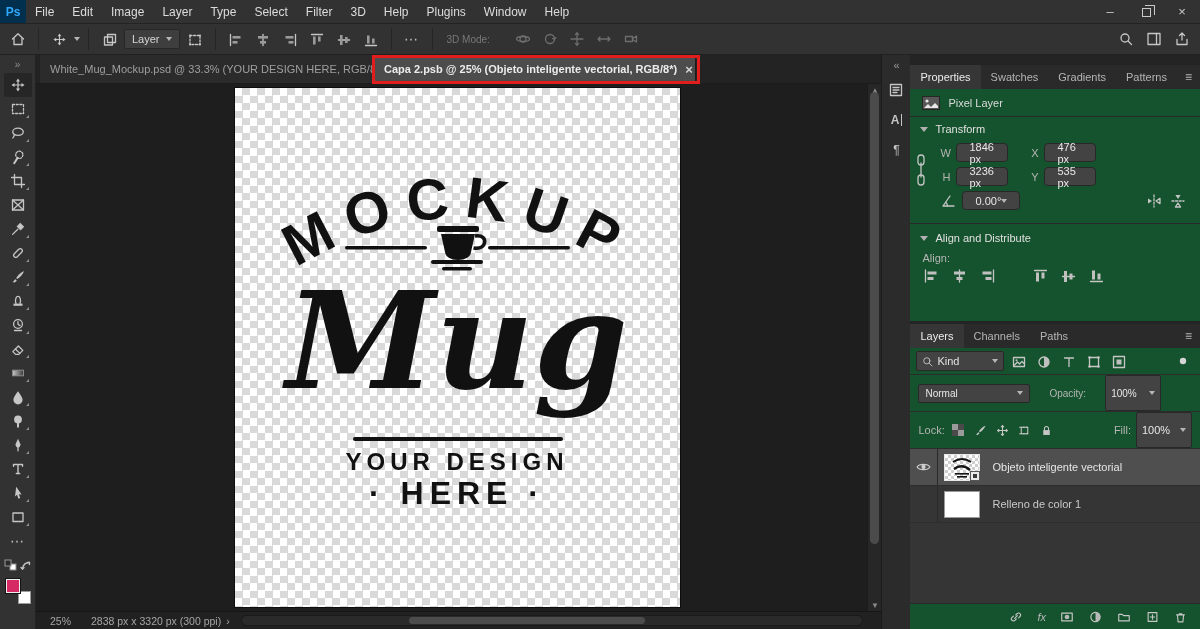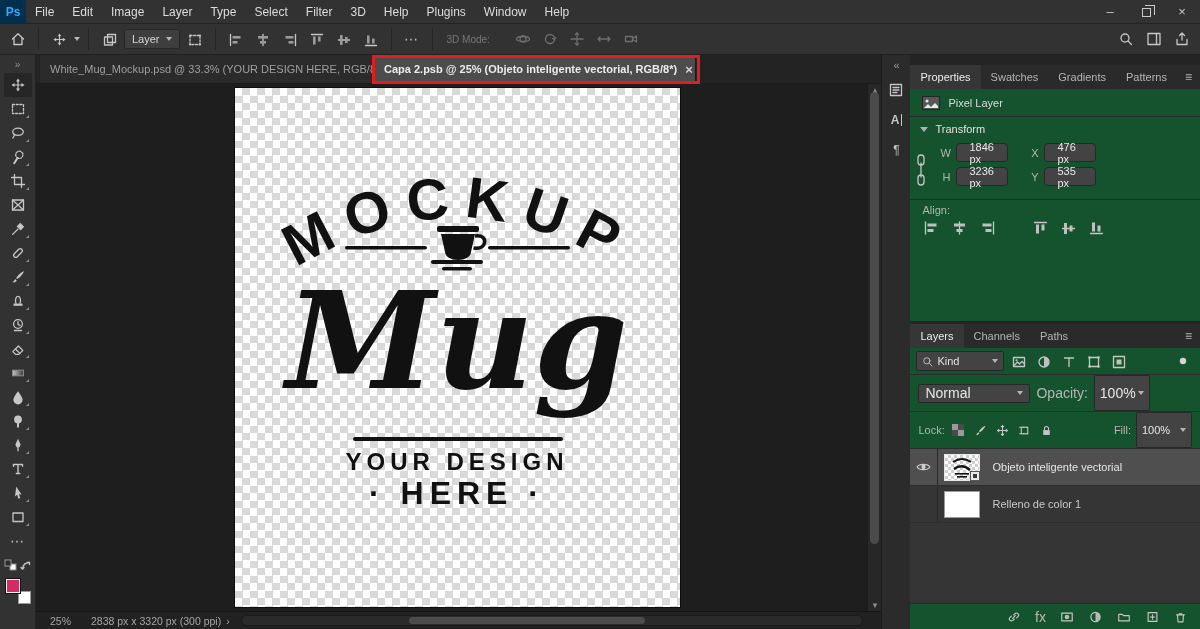--- a/index.html
+++ b/index.html
@@ -101,38 +101,38 @@
   .align-icons{display:flex;align-items:center;gap:11px;padding-left:13px}
   .align-gap{width:14px}
   .abtn{display:flex;align-items:center;justify-content:center}
 
   
   .filter-row{flex:0 0 27px;display:flex;align-items:center;gap:3px;padding:0 6px;border-bottom:1px solid #2c2c2c}
   .kind-select{height:20px;width:88px;display:flex;align-items:center;gap:4px;background:#434343;border:1px solid #282828;border-radius:2px;padding:0 5px;font-size:11px;color:#e0e0e0}
   .kind-select .caret{margin-left:auto}
   .fbtn{width:22px;height:20px;display:flex;align-items:center;justify-content:center;border-radius:2px}
   .ftoggle{margin-left:auto}
-  .blend-row{flex:0 0 26px;display:flex;align-items:center;gap:6px;padding:0 8px;border-bottom:1px solid #2c2c2c;font-size:14px;color:#b5b5b5}
+  .blend-row{flex:0 0 26px;display:flex;align-items:center;gap:19px;padding:0 8px;border-bottom:1px solid #2c2c2c;font-size:10px;color:#b5b5b5}
   .blend-select{height:19px;width:112px;display:flex;align-items:center;justify-content:space-between;background:#434343;border:1px solid #282828;border-radius:2px;padding:0 6px;color:#e6e6e6}
   .small-select{height:36px;width:56px;display:flex;align-items:center;justify-content:space-between;background:#434343;border:1px solid #282828;border-radius:2px;padding:0 5px;color:#e6e6e6}
   .lock-row{flex:0 0 24px;display:flex;align-items:center;gap:5px;padding:0 8px;border-bottom:1px solid #2c2c2c;font-size:11px;color:#b5b5b5}
   .lbtn{width:17px;height:17px;display:flex;align-items:center;justify-content:center}
   .layer-list{flex:1;background:#353535;overflow:hidden}
   .layer-row{height:37px;display:flex;align-items:center;border-bottom:1px solid #2d2d2d}
   .layer-row.selected{background:#4f4f4f}
   .eye-cell{width:28px;align-self:stretch;display:flex;align-items:center;justify-content:center;border-right:1px solid #2a2a2a}
   .thumb-cell{width:48px;display:flex;align-items:center;justify-content:center}
   .thumb{width:36px;height:27px;position:relative;border:1px solid #e8e8e8;background:#fff}
   .thumb.checker{background-color:#fff;background-image:repeating-conic-gradient(#cfcfcf 0% 25%, #ffffff 0% 50%);background-size:6px 6px}
   .so-badge{position:absolute;right:-1px;bottom:-1px;width:10px;height:10px;background:#e9e9e9;border:1px solid #555;display:flex;align-items:center;justify-content:center}
   .so-badge::before{content:"";width:4px;height:4px;background:#3a3a3a}
   .layer-name{font-size:11px;color:#e6e6e6;padding-left:6px;white-space:nowrap}
   .layer-row:not(.selected) .layer-name{color:#c9c9c9}
   .layers-footer{flex:0 0 26px;border-top:1px solid #2a2a2a;display:flex;align-items:center;justify-content:flex-end;gap:13px;padding:0 12px}
-  .fx-label{font-size:14px;color:#b8b8b8}
+  .fx-label{font-size:11px;font-style:italic;color:#b8b8b8}
 </style>
 </head>
 <body>
 
 <svg width="0" height="0" style="position:absolute">
   <defs>
     <linearGradient id="tgrad" x1="0" y1="0" x2="1" y2="0">
       <stop offset="0" stop-color="#c6c6c6"></stop>
         <stop offset="1" stop-color="#3a3a3a"></stop>
     </linearGradient>
@@ -552,24 +552,50 @@
             <span class="tf-label">H</span>
             <div class="tf-field">
                 <span>3236 px</span>
               </div>
             <span class="tf-pair-gap"></span>
             <span class="tf-label">Y</span>
             <div class="tf-field">
                 <span>535 px</span>
               </div>
           </div>
+          <div class="tf-row">
+            <svg class="i" width="16" height="14">
+                <path d="M3 12 10 2M3 12h11"></path>
+                <path d="M7.5 12a5 5 0 0 0-1.6-3.4"></path>
+              </svg>
+            <div class="tf-field angle">
+              <span>0.00°</span>
+              <span class="caret"></span>
+            </div>
+            <div class="flip-group">
+              <svg class="i" width="16" height="16">
+                  <path d="M8 2v12" stroke-dasharray="2 1.6"></path>
+                  <path d="M6 8 2 5.4v5.2z" fill="#c6c6c6" stroke="none"></path>
+                  <path d="M10 8l4-2.6v5.2z"></path>
+                </svg>
+              <svg class="i" width="16" height="16">
+                  <path d="M2 8h12" stroke-dasharray="2 1.6"></path>
+                  <path d="M8 6 5.4 2h5.2z" fill="#c6c6c6" stroke="none"></path>
+                  <path d="M8 10l-2.6 4h5.2z"></path>
+                </svg>
+            </div>
+          </div>
         </div>
 
         <div class="divider"></div>
 
+        <div class="section-header">
+          <span class="chev"></span>
+          <span>Align and Distribute</span>
+        </div>
         <div class="align-label">Align:</div>
         <div class="align-icons">
           <span class="abtn">
               <svg class="i" width="17" height="16">
                 <path d="M2.5 2v12"></path>
                 <rect x="4.5" y="3.5" width="9" height="3" fill="#c0c0c0" stroke="none"></rect>
                 <rect x="4.5" y="9" width="6" height="3" fill="#c0c0c0" stroke="none"></rect>
               </svg>
             </span>
           <span class="abtn">

